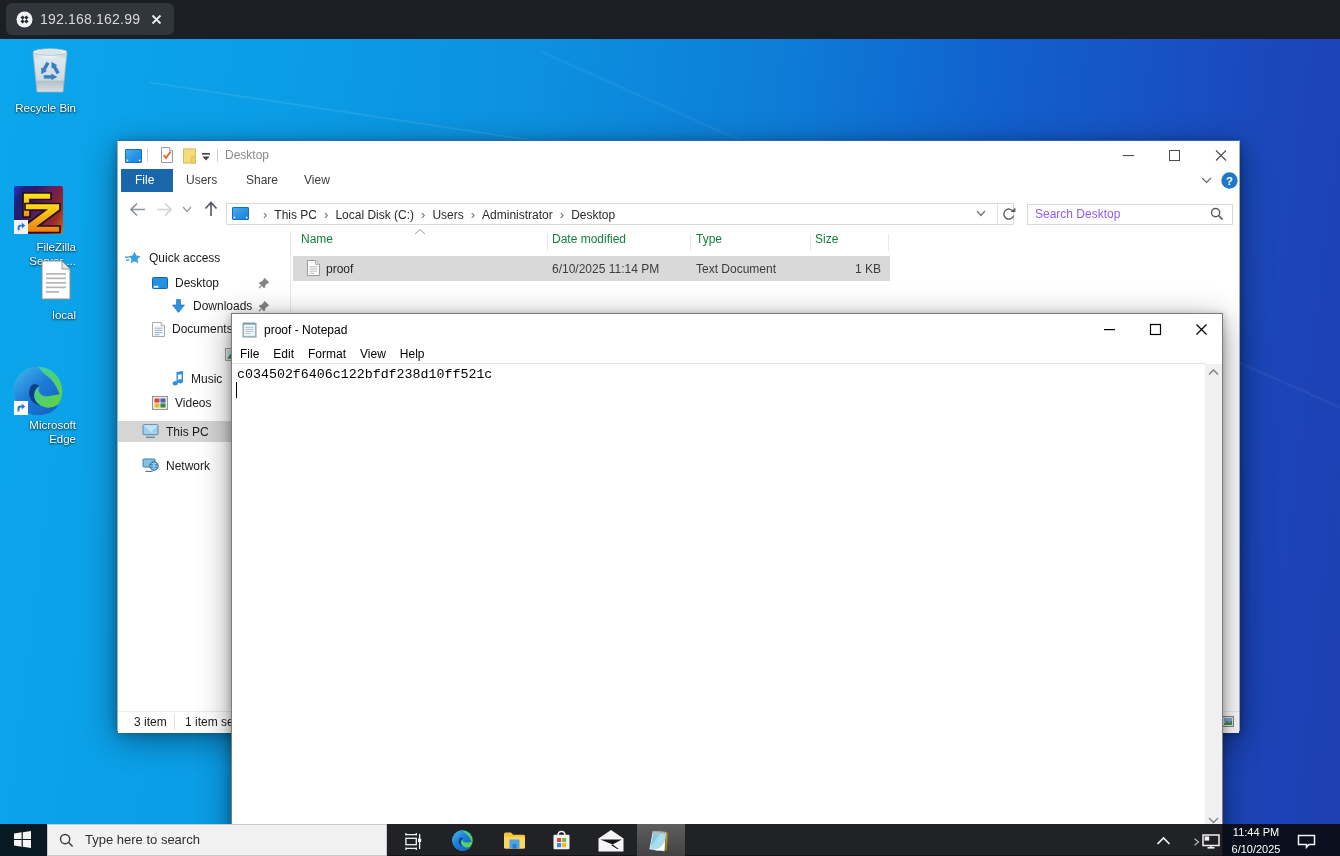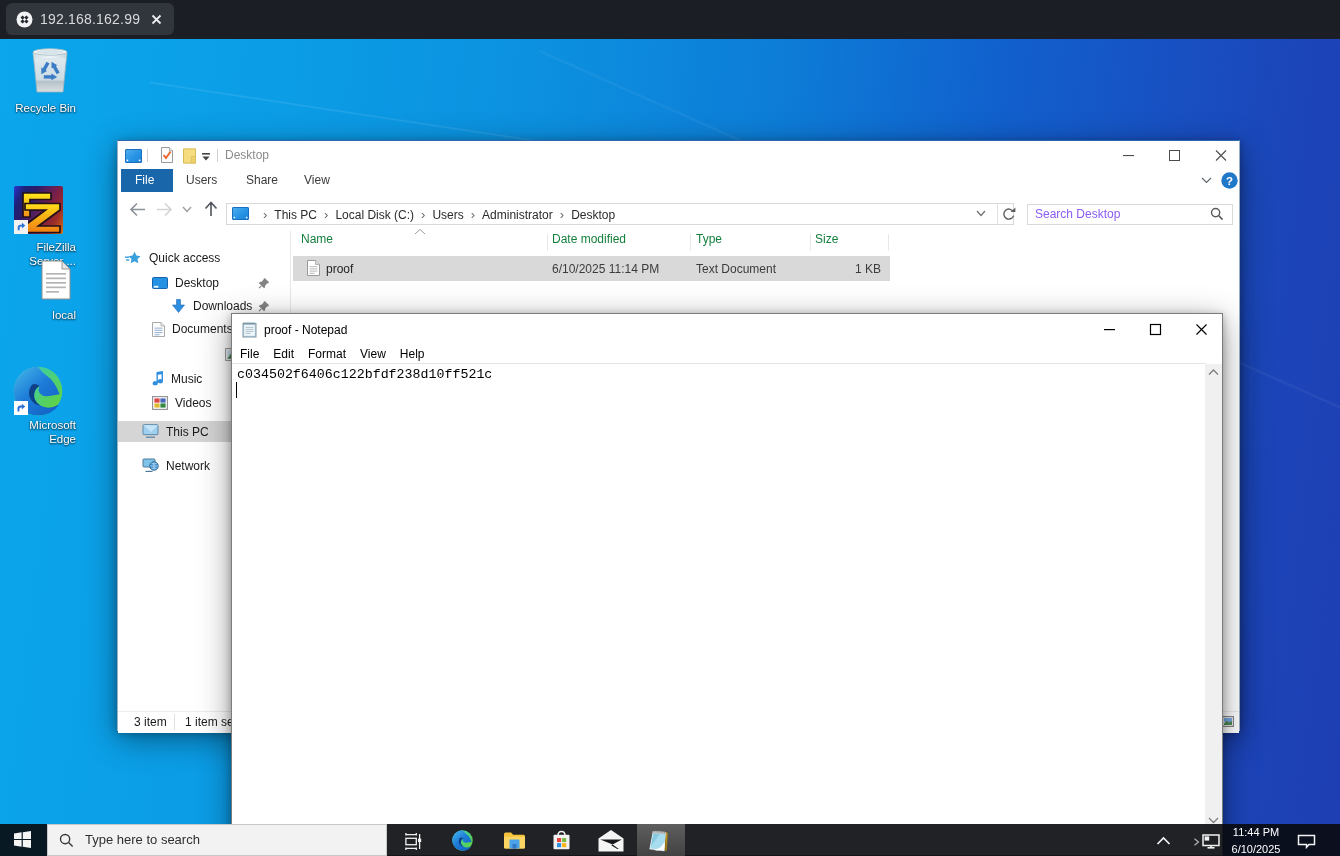--- a/index.html
+++ b/index.html
@@ -337,21 +337,21 @@
       </div>
       <div class="nrow" style="top:112px; padding-left:34px;justify-content:flex-end;">
         <svg class="nic" width="16" height="13" viewBox="0 0 16 13">
           <rect x="0.6" y="0.6" width="14.8" height="11.8" fill="#fff" stroke="#9b9b9b" stroke-width="1.1"></rect>
           <rect x="2.2" y="2.2" width="11.6" height="8.6" fill="#cde3f2"></rect>
           <path d="M2.2 10.8 L6 5.5 L8.5 8.2 L10.5 6.2 L13.8 10.8 Z" fill="#4e8c52"></path>
           <circle cx="11" cy="4.6" r="1.2" fill="#f5e06a"></circle>
         </svg>
         Pictures
       </div>
-      <div class="nrow" style="top:137px; padding-left:34px;">
+      <div class="nrow" style="top:137px; padding-left:54px;">
         <svg class="nic" width="12" height="16" viewBox="0 0 12 16">
           <path d="M4.5 1 L11 0 L11 10.2 A2.6 2.1 0 1 1 9.6 8.4 L9.6 3.2 L5.9 3.8 L5.9 12.2 A2.6 2.1 0 1 1 4.5 10.4 Z" fill="#2e8ee0"></path>
         </svg>
         Music
       </div>
       <div class="nrow" style="top:161px; padding-left:34px;">
         <svg class="nic" width="16" height="14" viewBox="0 0 16 14">
           <rect x="0.6" y="0.6" width="14.8" height="12.8" fill="#fdfdfd" stroke="#8f8f8f" stroke-width="1.1"></rect>
           <rect x="2.4" y="2.4" width="5.2" height="4.2" fill="#d44"></rect>
             <rect x="8.4" y="2.4" width="5.2" height="4.2" fill="#46b"></rect>

